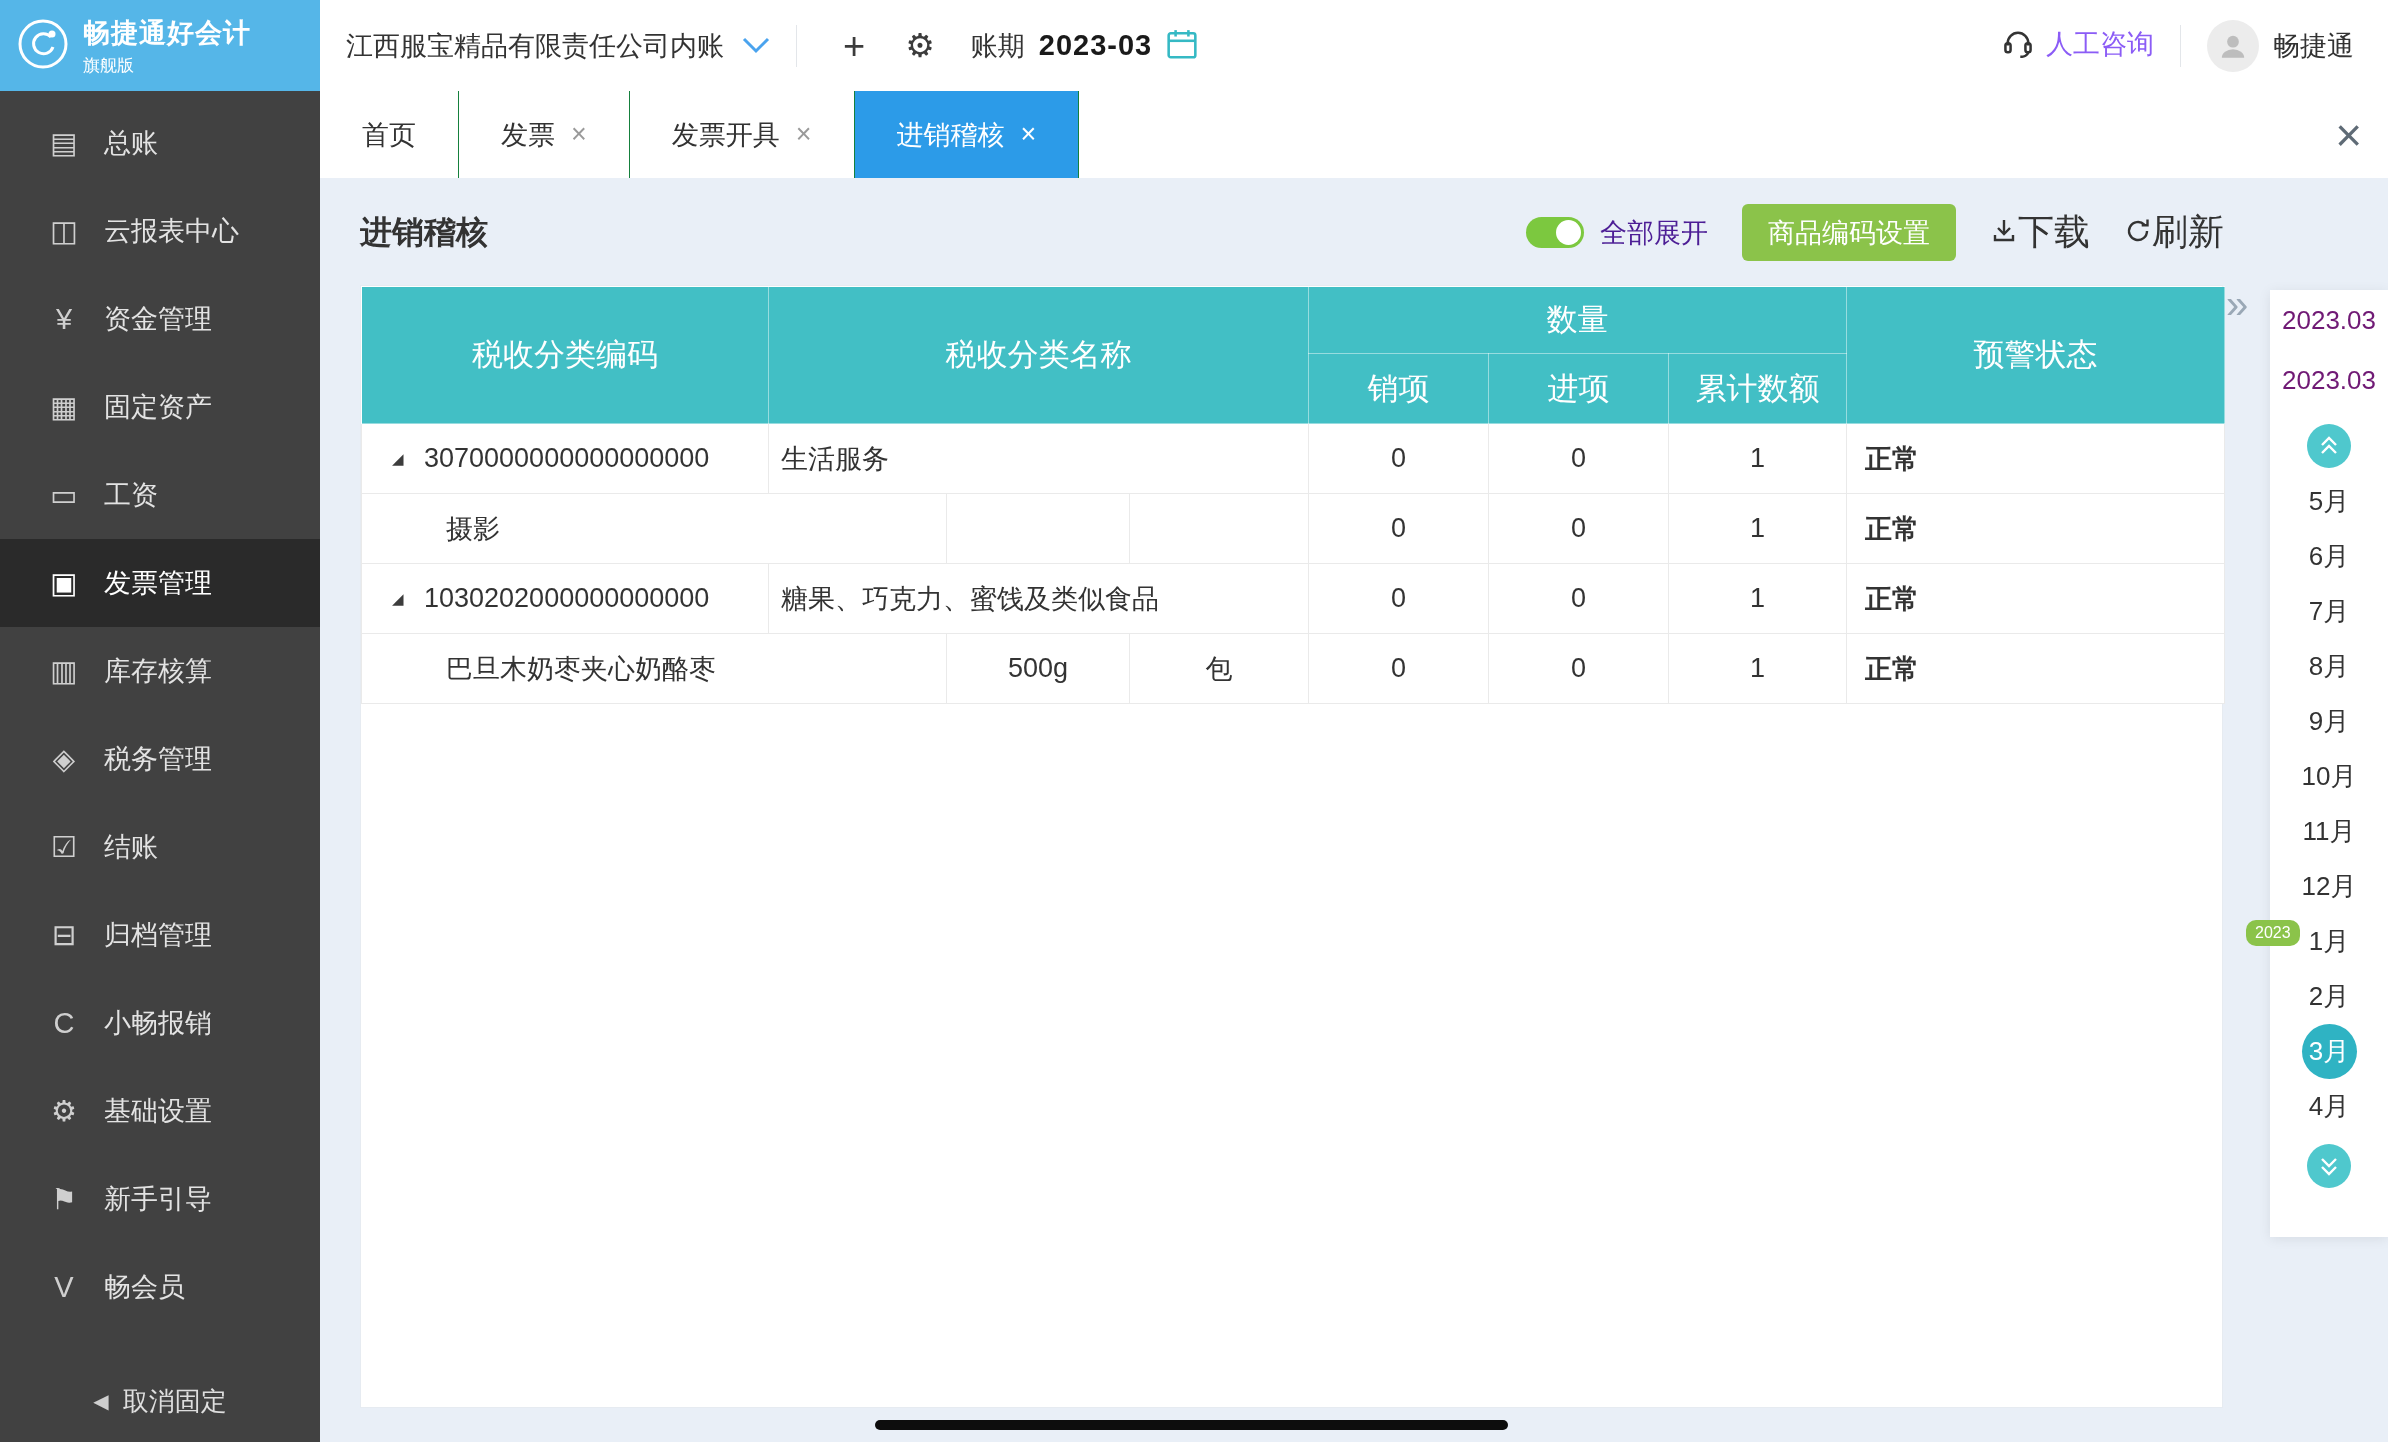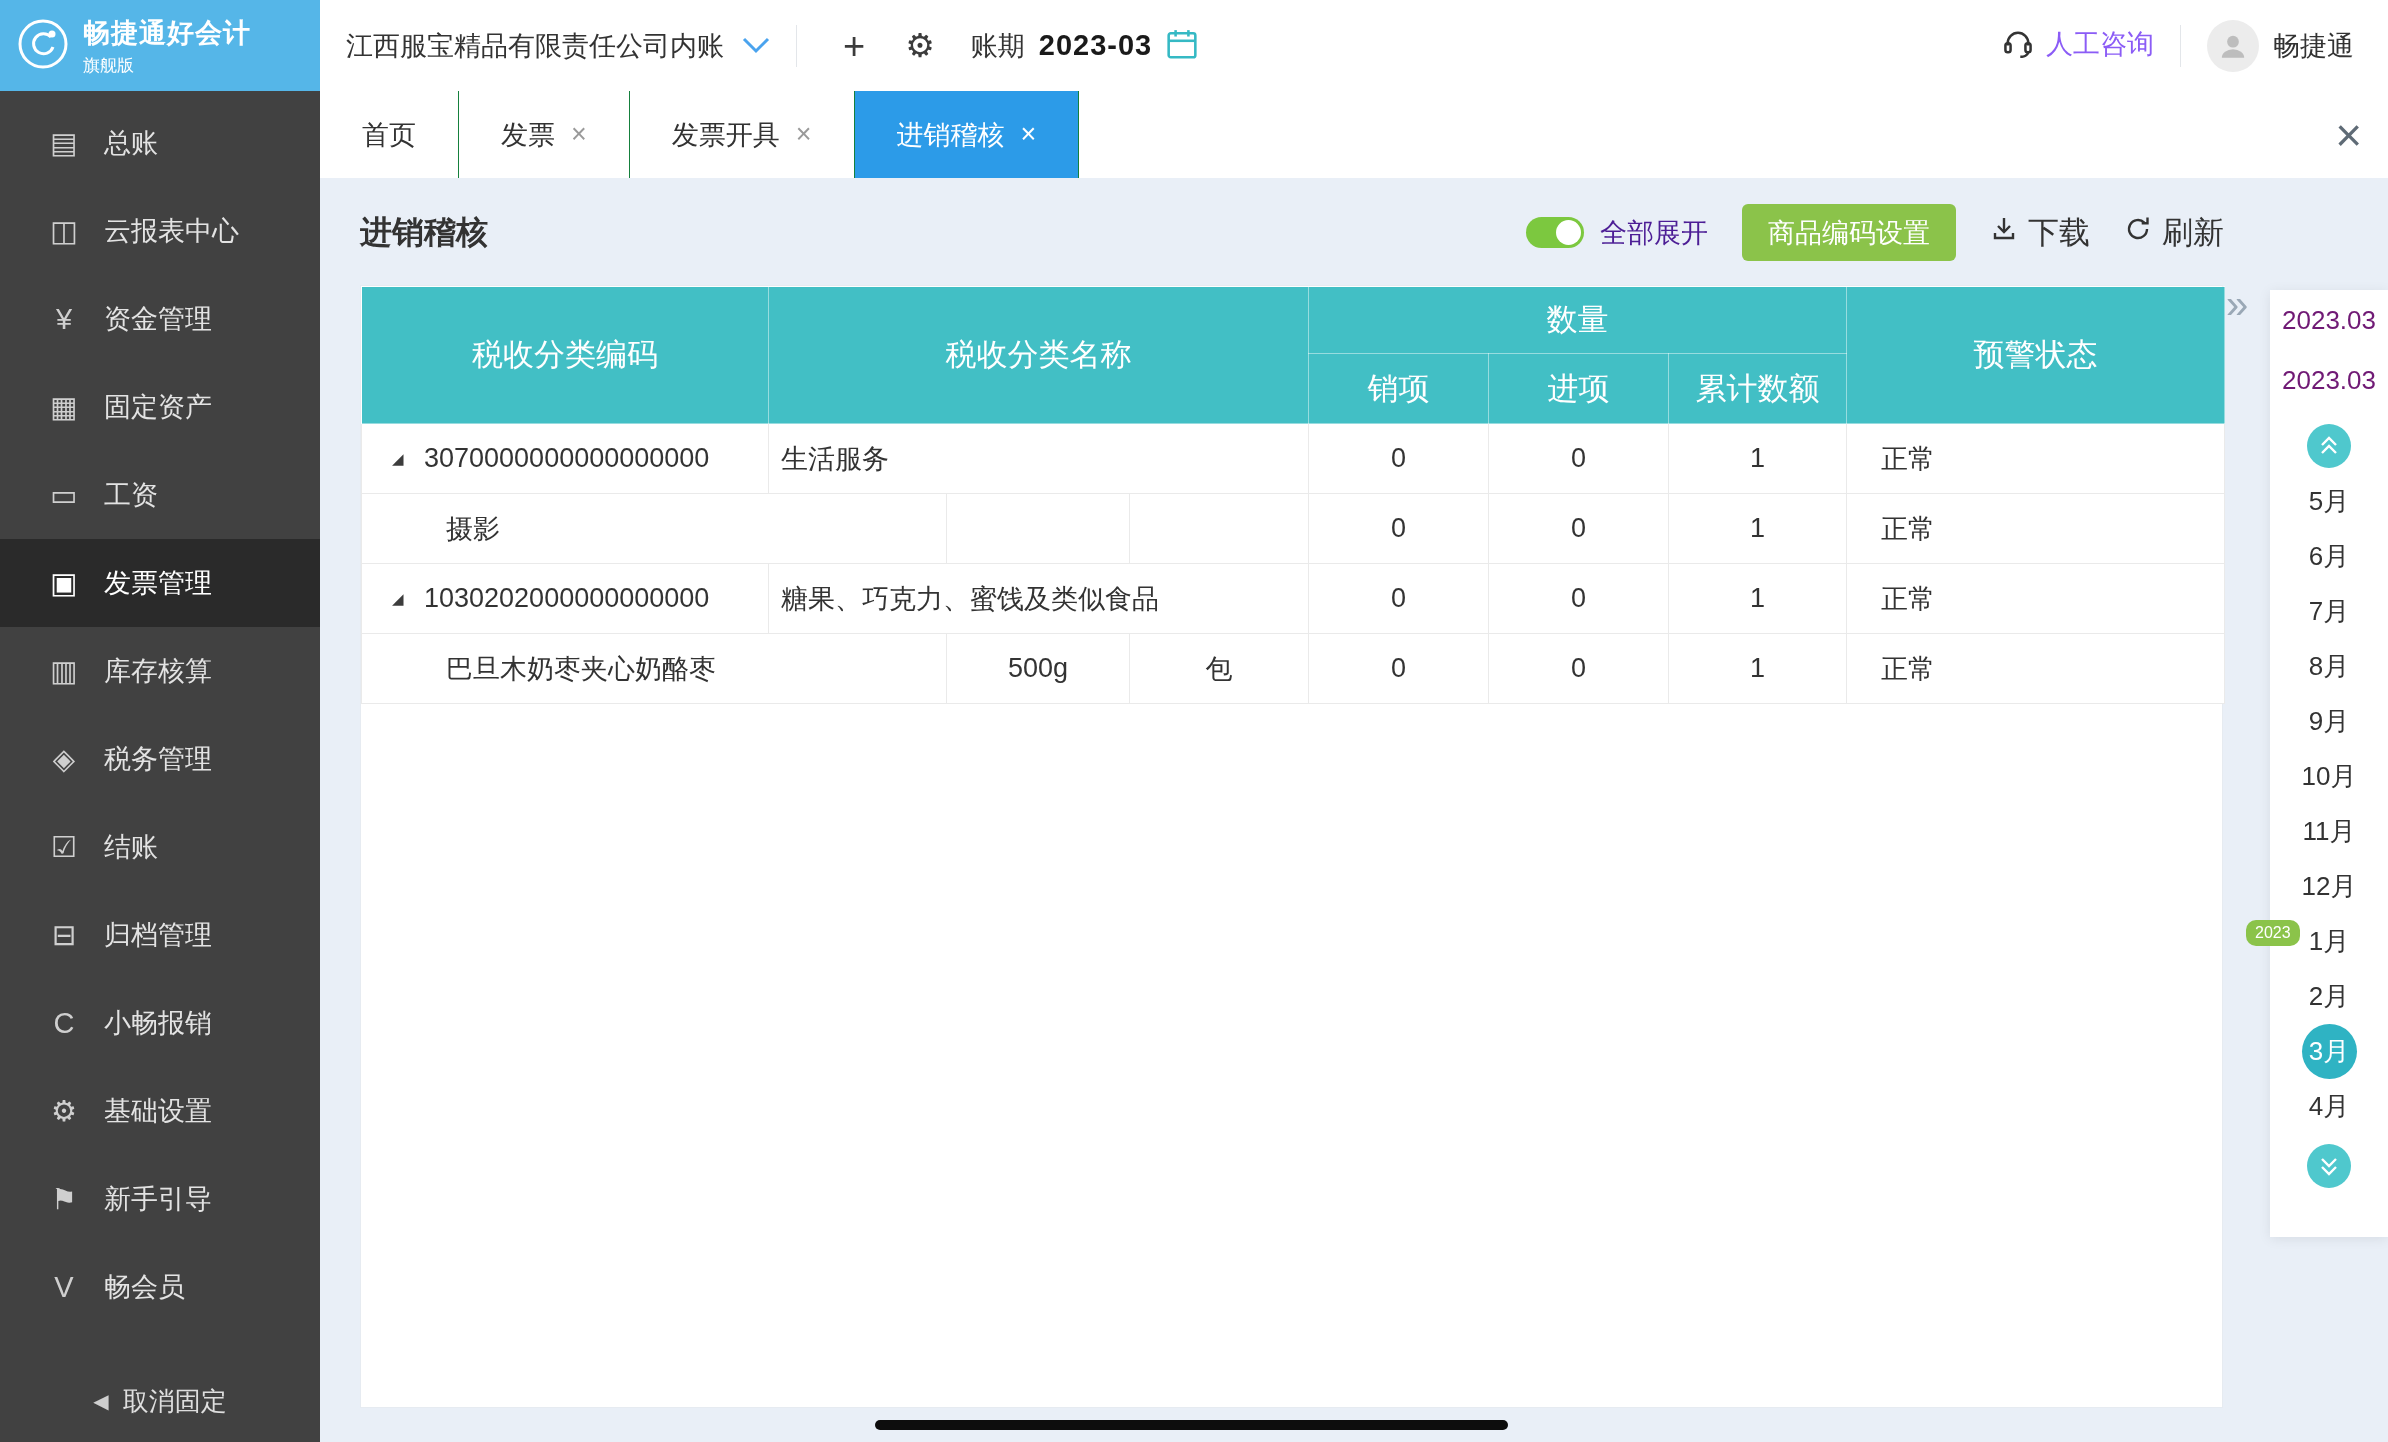--- a/index.html
+++ b/index.html
@@ -46,35 +46,35 @@
   
   .content { position:absolute; left:320px; top:178px; width:2068px; height:1264px; }
   .toolbar { display:flex; align-items:center; margin:26px 164px 0 40px; }
   .page-title { font-size:32px; color:#333; font-weight:600; }
   .toolbar-right { margin-left:auto; display:flex; align-items:center; gap:34px; }
   .toggle-wrap { display:flex; align-items:center; gap:16px; }
   .toggle { width:58px; height:31px; border-radius:16px; background:#7cc83f; position:relative; cursor:pointer; flex:none; }
   .toggle::after { content:""; position:absolute; right:3px; top:3px; width:25px; height:25px; border-radius:50%; background:#fff; }
   .toggle-label { font-size:27px; color:#4c1d95; }
   .green-btn { background:#8bc34a; color:#fff; font-size:27px; padding:0 26px; height:57px; border:none; border-radius:6px; cursor:pointer; display:flex; align-items:center; font-family:inherit; }
-  .tool-link { display:flex; align-items:center; gap:10px; font-size:31px; color:#333; cursor:pointer; }
+  .tool-link { display:flex; align-items:center; font-size:36px; color:#333; cursor:pointer; }
 
   .card { position:absolute; left:40px; top:107px; width:1863px; bottom:34px; background:#fff; border:1px solid #e6ebf1; }
   table.grid { width:100%; border-collapse:collapse; table-layout:fixed; }
   .grid th { background:#42bfc5; color:#fff; font-weight:normal; font-size:31px; border:1px solid rgba(255,255,255,0.45); text-align:center; }
   .grid thead tr:nth-child(1) th { height:67px; }
   .grid thead tr:nth-child(2) th { height:70px; }
   .grid td { height:70px; font-size:27px; color:#333; border:1px solid #eaeaea; background:#fff; }
   td.c-code { padding-left:62px; position:relative; }
   .expander { position:absolute; left:30px; top:50%; transform:translateY(-50%); font-size:15px; color:#3c3c3c; cursor:pointer; }
   td.c-name { padding-left:12px; }
   td.child-name { padding-left:84px; }
   td.c-spec, td.c-unit { text-align:center; }
   td.num { text-align:center; }
-  td.status { padding-left:34px; }
+  td.status { padding-left:18px;font-weight:bold; }
 
   .hscroll { position:absolute; left:555px; bottom:12px; width:633px; height:10px; border-radius:5px; background:#0d0d0d; cursor:pointer; }
 
   
   .panel-collapse { position:absolute; left:2226px; top:282px; font-size:40px; color:#9aa8b6; cursor:pointer; z-index:5; }
   .period-panel { position:absolute; left:2270px; top:290px; width:118px; height:947px; background:#fff; box-shadow:0 2px 12px rgba(0,0,0,0.08); display:flex; flex-direction:column; align-items:center; z-index:5; }
   .pp-period { height:60px; line-height:60px; font-size:26px; color:#701a75; width:100%; text-align:center; cursor:pointer; }
   .pp-circle { width:44px; height:44px; border-radius:50%; background:#4fc8cd; display:flex; align-items:center; justify-content:center; margin:14px 0 6px 0; cursor:pointer; flex:none; }
   .pp-circle.down { margin:10px 0 0 0; }
   .pp-month { height:55px; line-height:55px; font-size:26px; color:#333; cursor:pointer; width:100%; text-align:center; }

